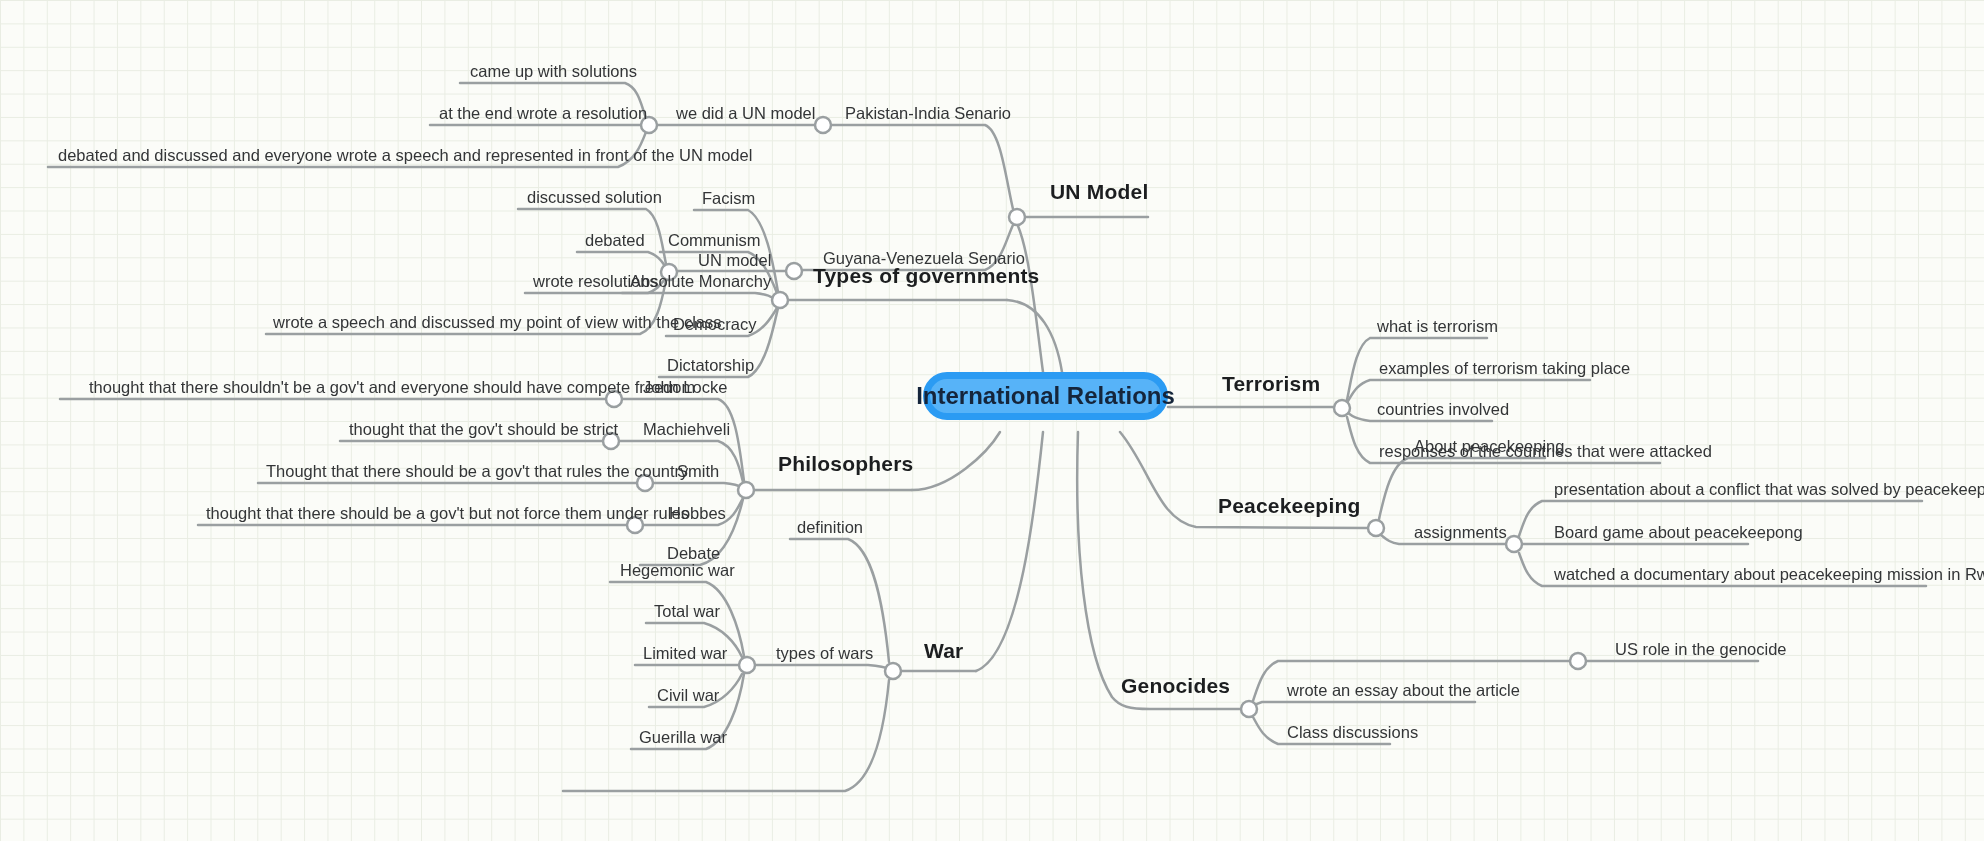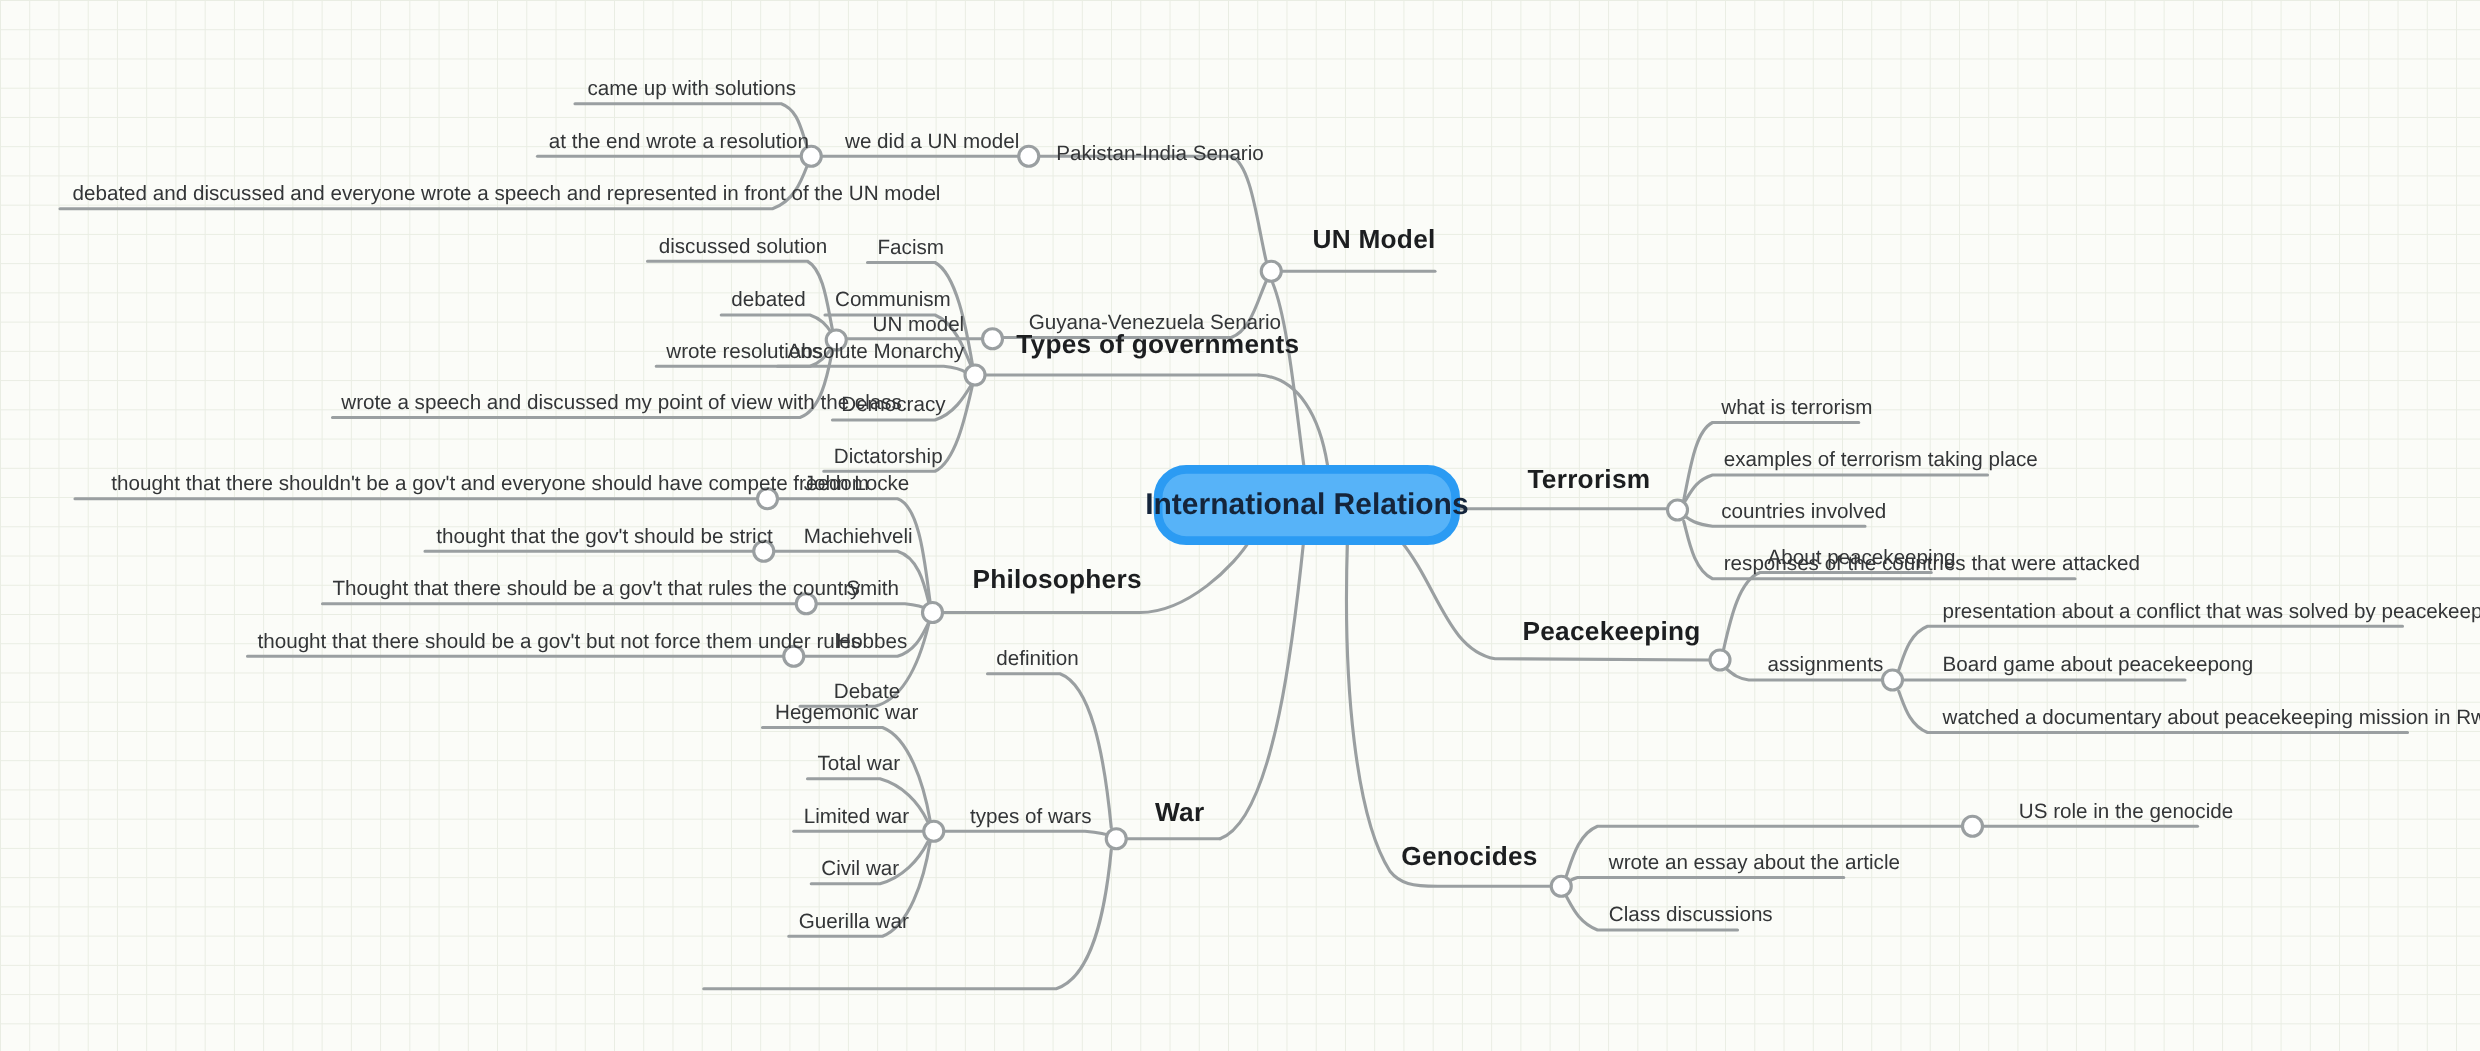--- a/index.html
+++ b/index.html
@@ -23,21 +23,21 @@
     font-size:16.5px;line-height:24px;
     color:#333537;white-space:nowrap;text-align:right;
   }
   .topic{
     position:absolute;
     font-size:21px;line-height:26px;font-weight:700;
     color:#1c1e20;white-space:nowrap;
     letter-spacing:.2px;
   }
   .root-node{
-    position:absolute;left:923px;top:372px;width:245px;height:64px;
+    position:absolute;left:923px;top:372px;width:245px;height:48px;
     border-radius:26px;border:7px solid #2b9bf3;background:#57b3f8;
     box-sizing:border-box;
     display:flex;align-items:center;justify-content:center;
     font-size:24px;font-weight:700;color:#15253b;
     white-space:nowrap;
   }
 </style>
 </head>
 <body>
 
@@ -127,21 +127,21 @@
       <circle cx="1514" cy="544" r="8"></circle>
       <circle cx="1578" cy="661" r="8"></circle>
       <circle cx="1249" cy="709" r="8"></circle>
     </g>
   </svg>
 
   <div class="lbl" style="left:470px;top:59px">came up with solutions</div>
   <div class="lbl" style="left:439px;top:101px">at the end wrote a resolution</div>
   <div class="lbl" style="left:58px;top:143px">debated and discussed and everyone wrote a speech and represented in front of the UN model</div>
   <div class="lbl" style="left:676px;top:101px">we did a UN model</div>
-  <div class="lbl" style="left:845px;top:111px">Pakistan-India Senario</div>
+  <div class="lbl" style="left:845px;top:101px">Pakistan-India Senario</div>
   <div class="topic" style="left:1050px;top:179px">UN Model</div>
 
   <div class="lbl" style="left:527px;top:185px">discussed solution</div>
   <div class="lbl" style="left:585px;top:228px">debated</div>
   <div class="lbl" style="left:533px;top:269px">wrote resolutions</div>
   <div class="lbl" style="left:273px;top:310px">wrote a speech and discussed my point of view with the class</div>
   <div class="lbl" style="left:698px;top:248px">UN model</div>
   <div class="lbl" style="left:823px;top:246px">Guyana-Venezuela Senario</div>
 
   <div class="lbl" style="left:702px;top:186px">Facism</div>

